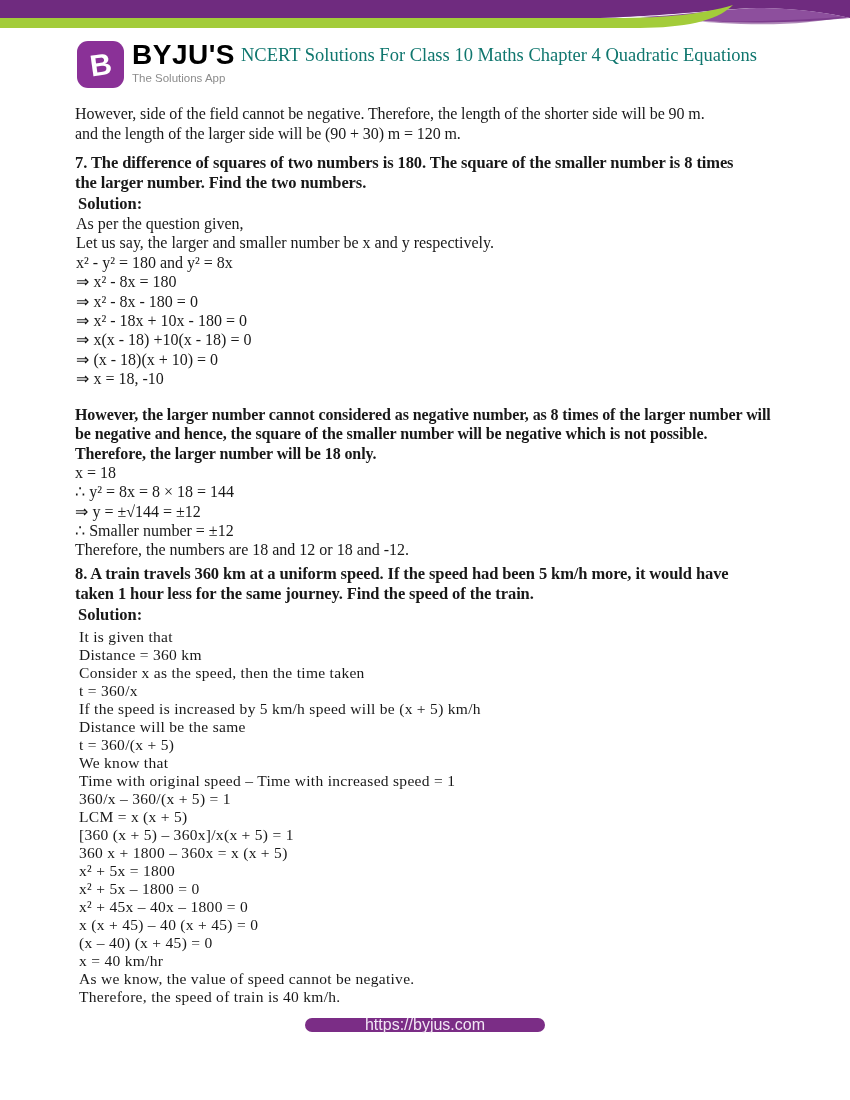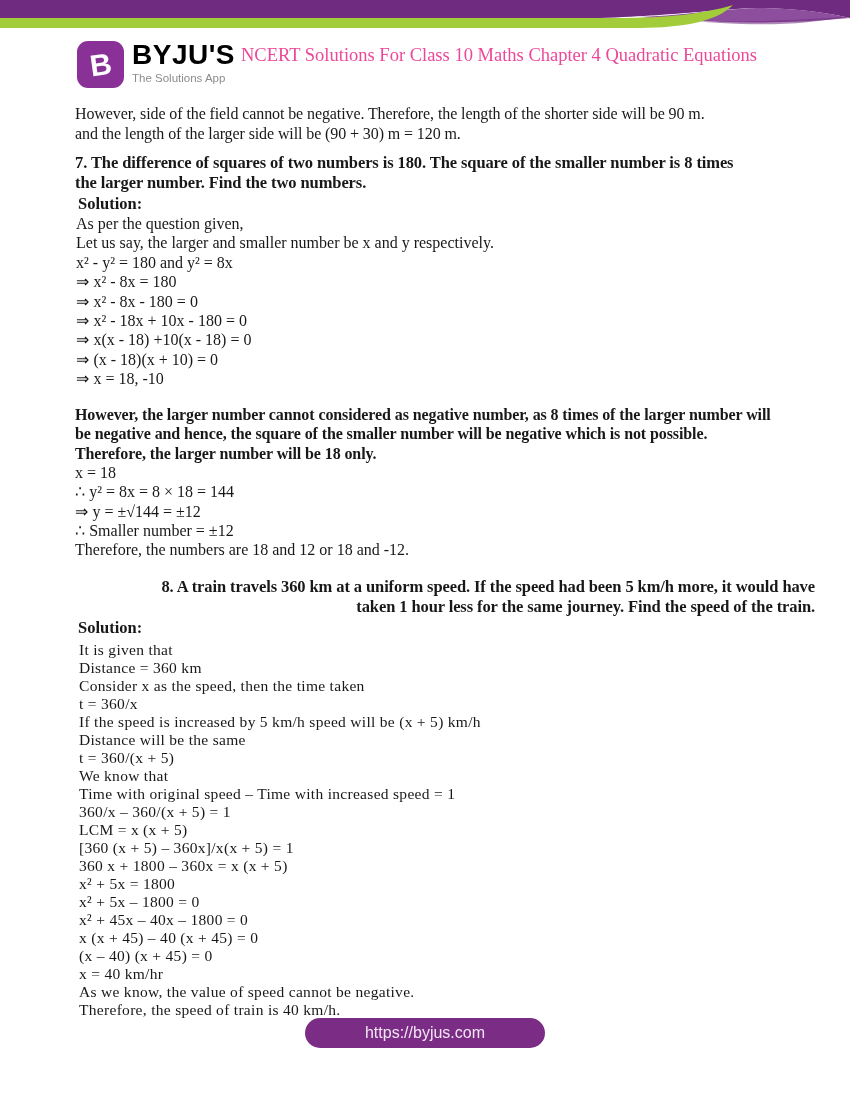--- a/index.html
+++ b/index.html
@@ -22,38 +22,38 @@
   .logo-brand {
     color:#000000; font-family:"Liberation Sans", sans-serif; font-weight:bold;
     font-size:28px; line-height:28px; letter-spacing:0.5px;
   }
   .logo-tagline {
     color:#8c8c8c; font-family:"Liberation Sans", sans-serif;
     font-size:11.5px; line-height:13px; margin-top:3px;
   }
   .page-title {
     position:absolute; left:241px; top:44px; width:560px;
-    font-size:18.5px; line-height:22px; color:#ec4899;
+    font-size:18.5px; line-height:22px; color:#0f766e;
   }
   
   .content { position:absolute; left:75px; top:104px; width:740px; }
   .doc-line { white-space:nowrap; }
   .body-line  { font-size:16px;  line-height:19.5px; letter-spacing:-0.1px; }
   .q-line     { font-size:16.5px; line-height:20px; font-weight:bold; letter-spacing:-0.1px; }
   .sol-label  { font-size:16.5px; line-height:21px; font-weight:bold; padding-left:3px; }
   .eq-line    { font-size:16px;  line-height:19.4px; padding-left:1px; }
   .para-block { margin-top:16px;font-weight:bold; }
   .res-line   { font-size:16px;  line-height:19.2px; }
   .q8-line    { font-size:15.5px; line-height:18px; letter-spacing:0.3px; padding-left:4px; }
   .block-q7q { margin-top:10px; }
-  .block-q8q { margin-top:18px;text-align:right; }
+  .block-q8q { margin-top:5px; }
   .block-q8lines { margin-top:3px; }
   
   .footer-pill {
-    position:absolute; left:305px; top:1018px; width:240px; height:30px;
+    position:absolute; left:305px; top:1018px; width:240px; height:14px;
     background:#7b2d86; border-radius:15px;
     display:flex; align-items:center; justify-content:center;
     text-decoration:none; cursor:pointer;
   }
   .footer-pill span {
     color:#f2e6f4; font-family:"Liberation Sans", sans-serif; font-size:16px;
   }
 </style>
 </head>
 <body>

